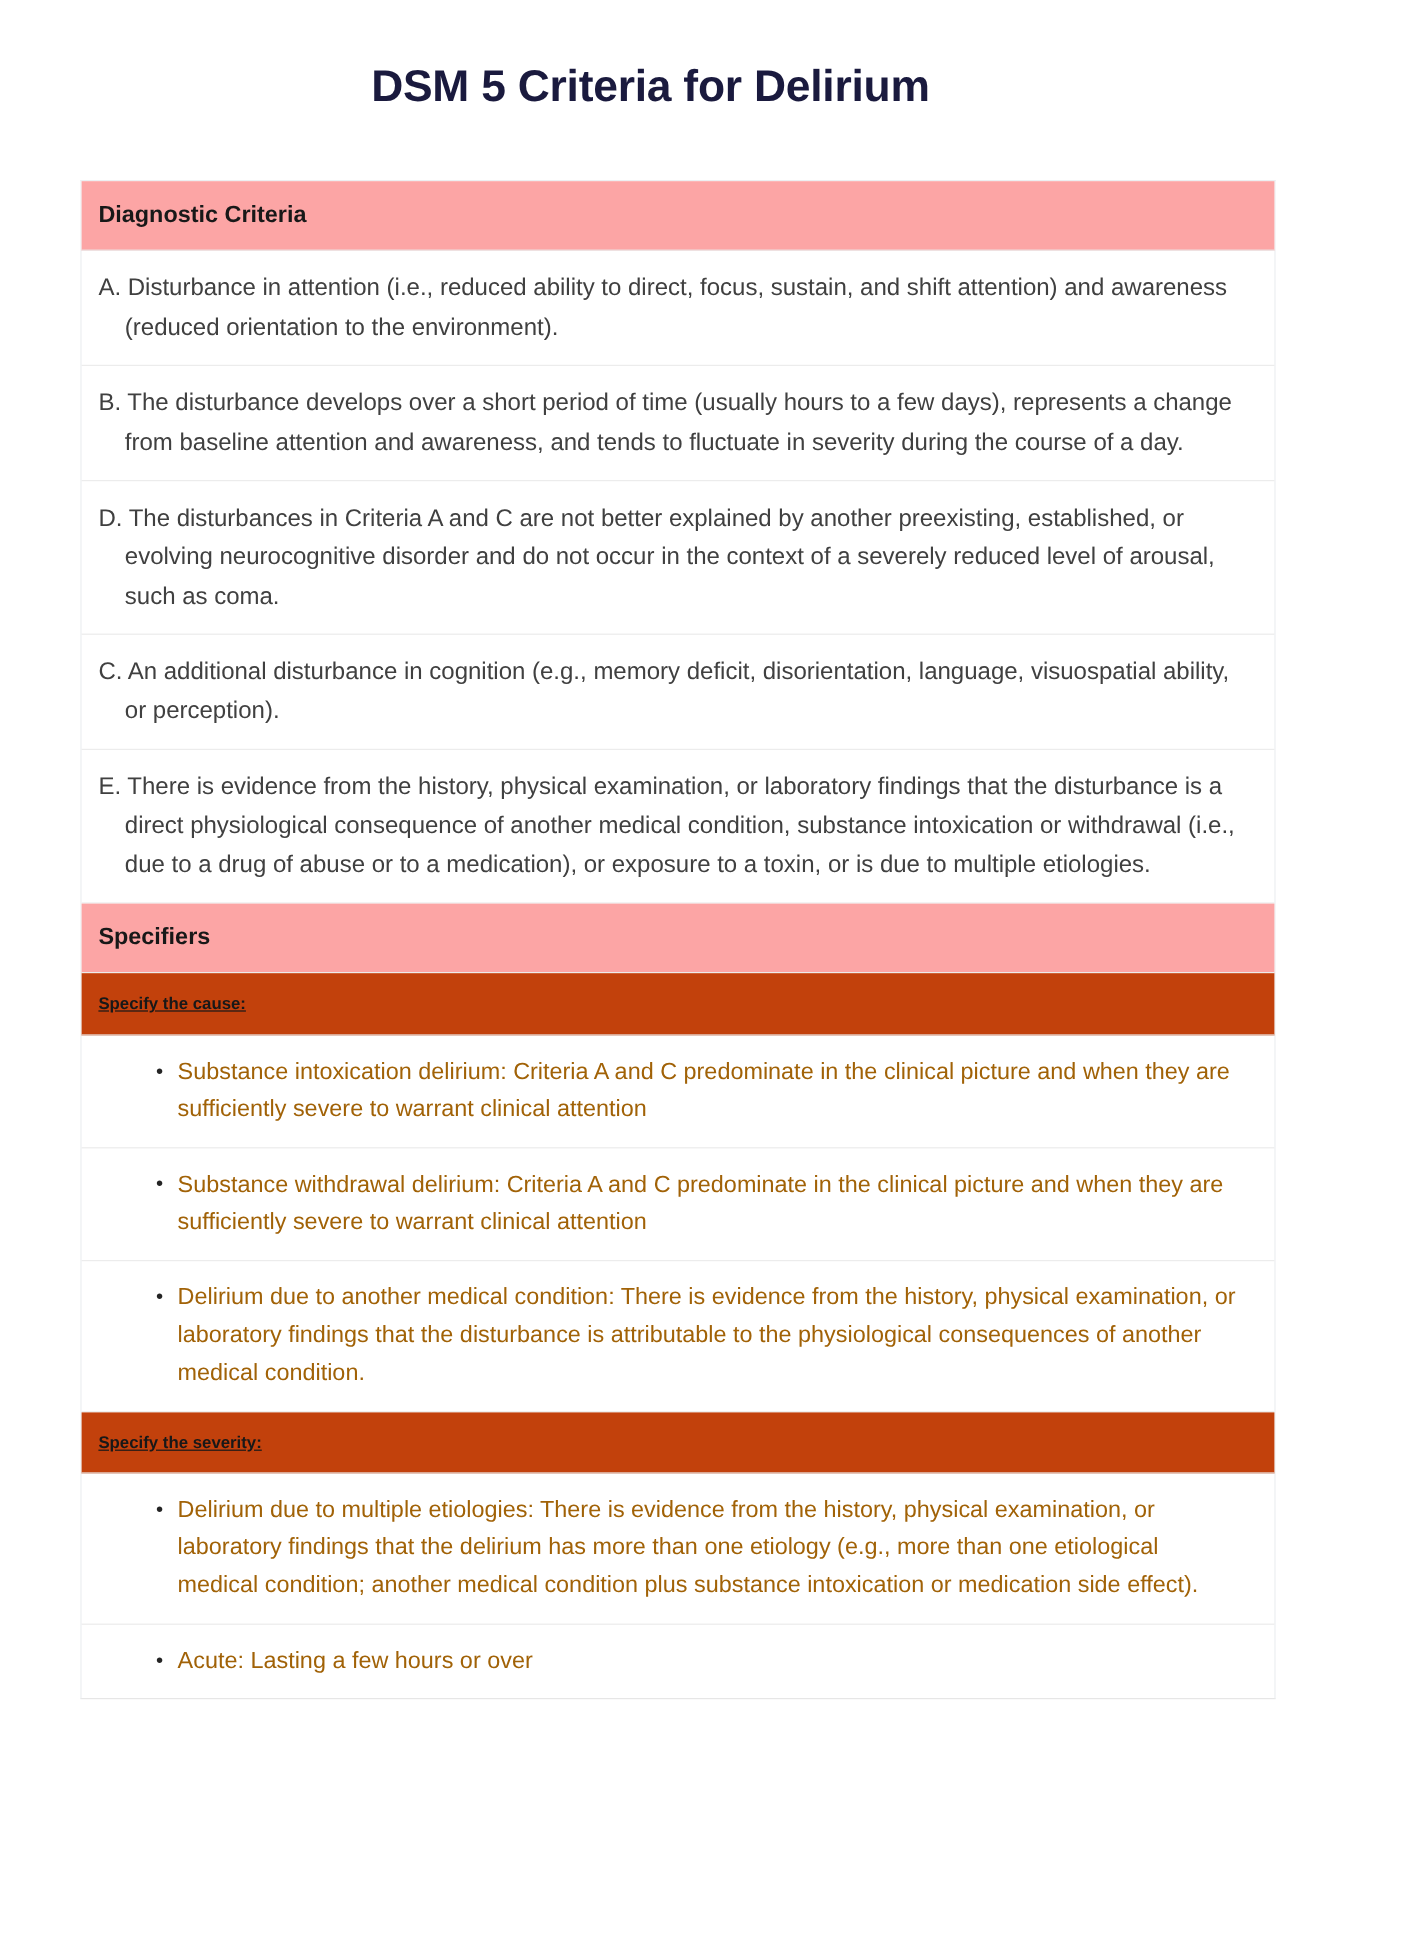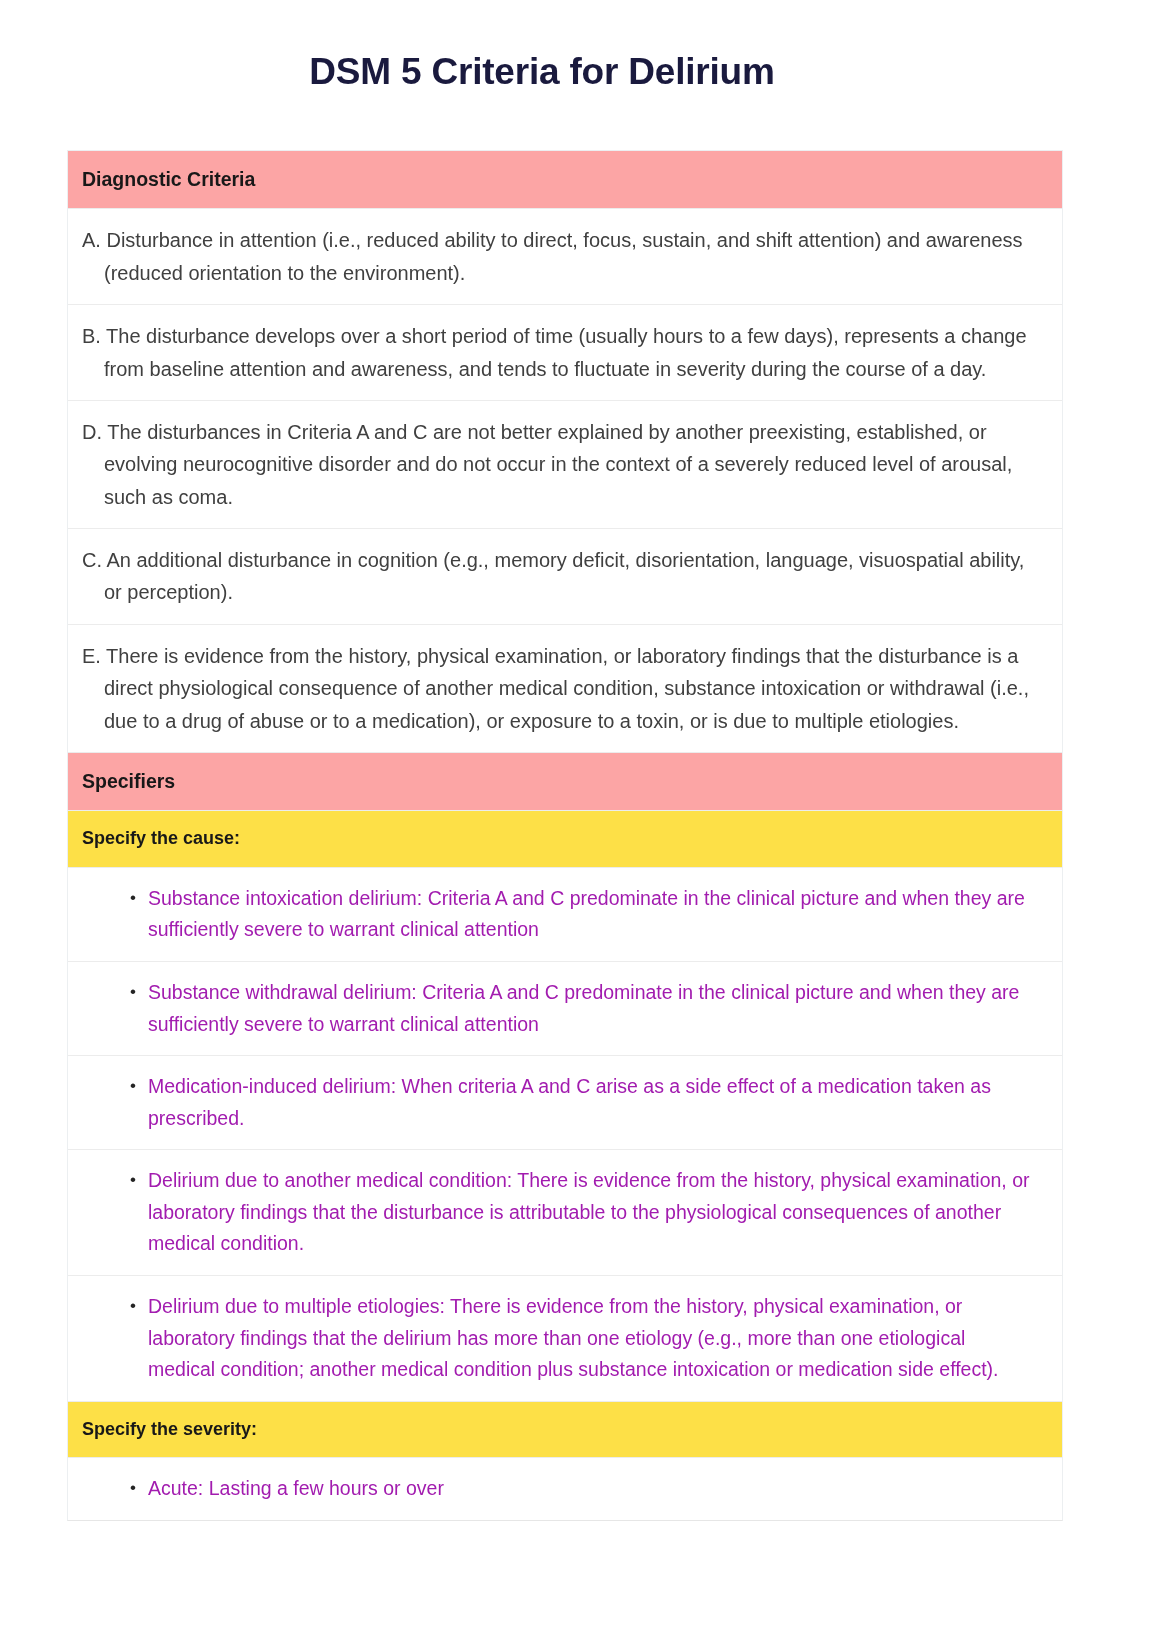--- a/index.html
+++ b/index.html
@@ -54,45 +54,46 @@
   .section-header {
     background: #fca5a5;
     font-weight: bold;
     font-size: 19.5px;
     color: #181818;
     padding: 16px 0 16px 14px;
     line-height: 1.3;
   }
 
   .subsection-header {
-    background: #fde047;
+    background: #c2410c;
     font-weight: bold;
-    font-size: 18px;
+    font-size: 14px;
     color: #181818;
     padding: 16px 0 16px 14px;
     line-height: 1.3;
+    text-decoration: underline;
   }
 
   .criterion {
     padding: 15px 22px 15px 14px;
     font-size: 20px;
     line-height: 1.62;
     color: #404040;
   }
   .criterion .lead {
     display: block;
     padding-left: 22px;
     text-indent: -22px;
   }
 
   .bullet-row {
     padding: 15px 26px 15px 14px;
     font-size: 19.5px;
     line-height: 1.62;
-    color: #a21caf;
+    color: #a16207;
   }
   .bullet-row .bullet-line {
     display: block;
     position: relative;
     padding-left: 66px;
   }
   .bullet-row .bullet-line::before {
     content: "\2022";
     position: absolute;
     left: 48px;
@@ -138,33 +139,30 @@
     <div class="row subsection-header">Specify the cause:</div>
 
     <div class="row bullet-row">
       <span class="bullet-line">Substance intoxication delirium: Criteria A and C predominate in the clinical picture and when they are sufficiently severe to warrant clinical attention</span>
     </div>
 
     <div class="row bullet-row">
       <span class="bullet-line">Substance withdrawal delirium: Criteria A and C predominate in the clinical picture and when they are sufficiently severe to warrant clinical attention</span>
     </div>
 
-    <div class="row bullet-row">
-      <span class="bullet-line">Medication-induced delirium: When criteria A and C arise as a side effect of a medication taken as prescribed.</span>
-    </div>
 
     <div class="row bullet-row">
       <span class="bullet-line">Delirium due to another medical condition: There is evidence from the history, physical examination, or laboratory findings that the disturbance is attributable to the physiological consequences of another medical condition.</span>
     </div>
 
+    <div class="row subsection-header">Specify the severity:</div>
+
     <div class="row bullet-row">
       <span class="bullet-line">Delirium due to multiple etiologies: There is evidence from the history, physical examination, or laboratory findings that the delirium has more than one etiology (e.g., more than one etiological medical condition; another medical condition plus substance intoxication or medication side effect).</span>
     </div>
-
-    <div class="row subsection-header">Specify the severity:</div>
 
     <div class="row bullet-row">
       <span class="bullet-line">Acute: Lasting a few hours or over</span>
     </div>
 
 
   </div>
 </div>
 
 </body></html>

